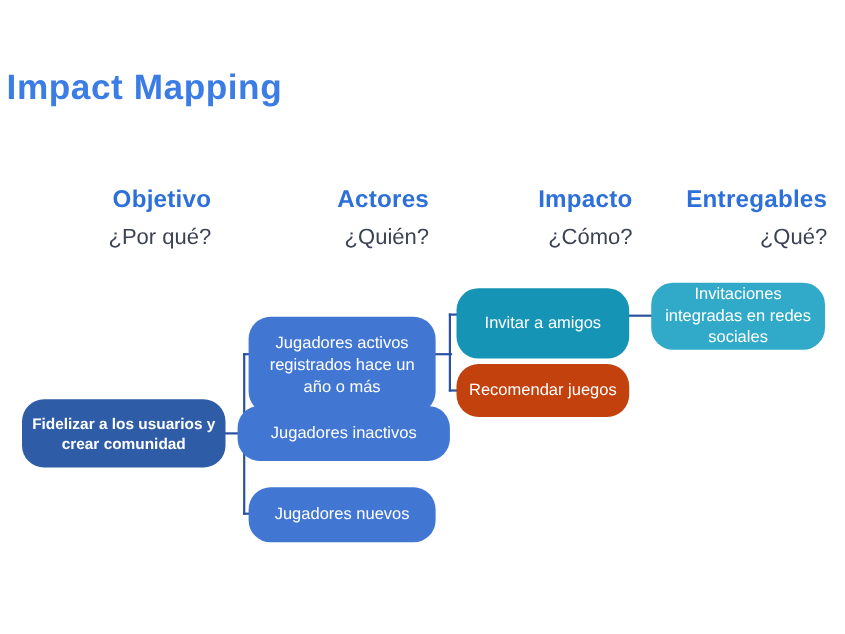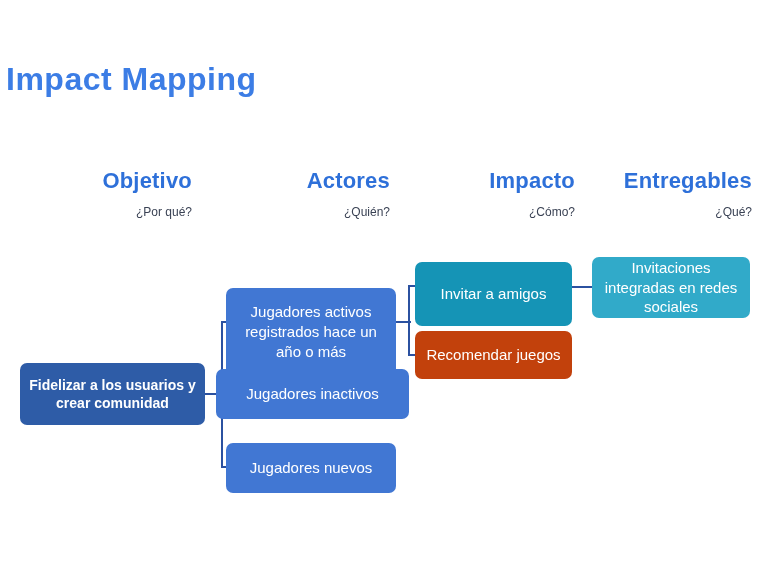--- a/index.html
+++ b/index.html
@@ -38,21 +38,21 @@
   #col-impacto     { left: 395px; }
   #col-entregables { left: 572px; }
   .col-label {
     font-size: 22px;
     font-weight: 800;
     line-height: 26px;
     letter-spacing: 0.2px;
   }
   .col-question {
     margin-top: 11px;
-    font-size: 12px;
+    font-size: 20px;
     font-weight: 500;
   }
 
   
   .line {
     position: absolute;
     background: #2b51a0;
     z-index: 1;
   }
   #line-objetivo-actores    { left: 203px; top: 393px; width: 26px;  height: 2px; }
@@ -62,21 +62,21 @@
   #line-actor1-impacto      { left: 394px; top: 321px; width: 17px;  height: 2px; }
   #trunk-impacto            { left: 408px; top: 285px; width: 2px;   height: 71px; }
   #stub-impacto-1           { left: 408px; top: 285px; width: 10px;  height: 2px; }
   #stub-impacto-2           { left: 408px; top: 354px; width: 10px;  height: 2px; }
   #line-impacto-entregables { left: 570px; top: 286px; width: 24px;  height: 2px; }
 
   
   .node {
     position: absolute;
     z-index: 2;
-    border-radius: 7px;
+    border-radius: 20px;
     color: #ffffff;
     display: flex;
     align-items: center;
     justify-content: center;
     text-align: center;
     font-size: 15px;
     line-height: 1.32;
     padding: 4px 9px;
     box-sizing: border-box;
   }

